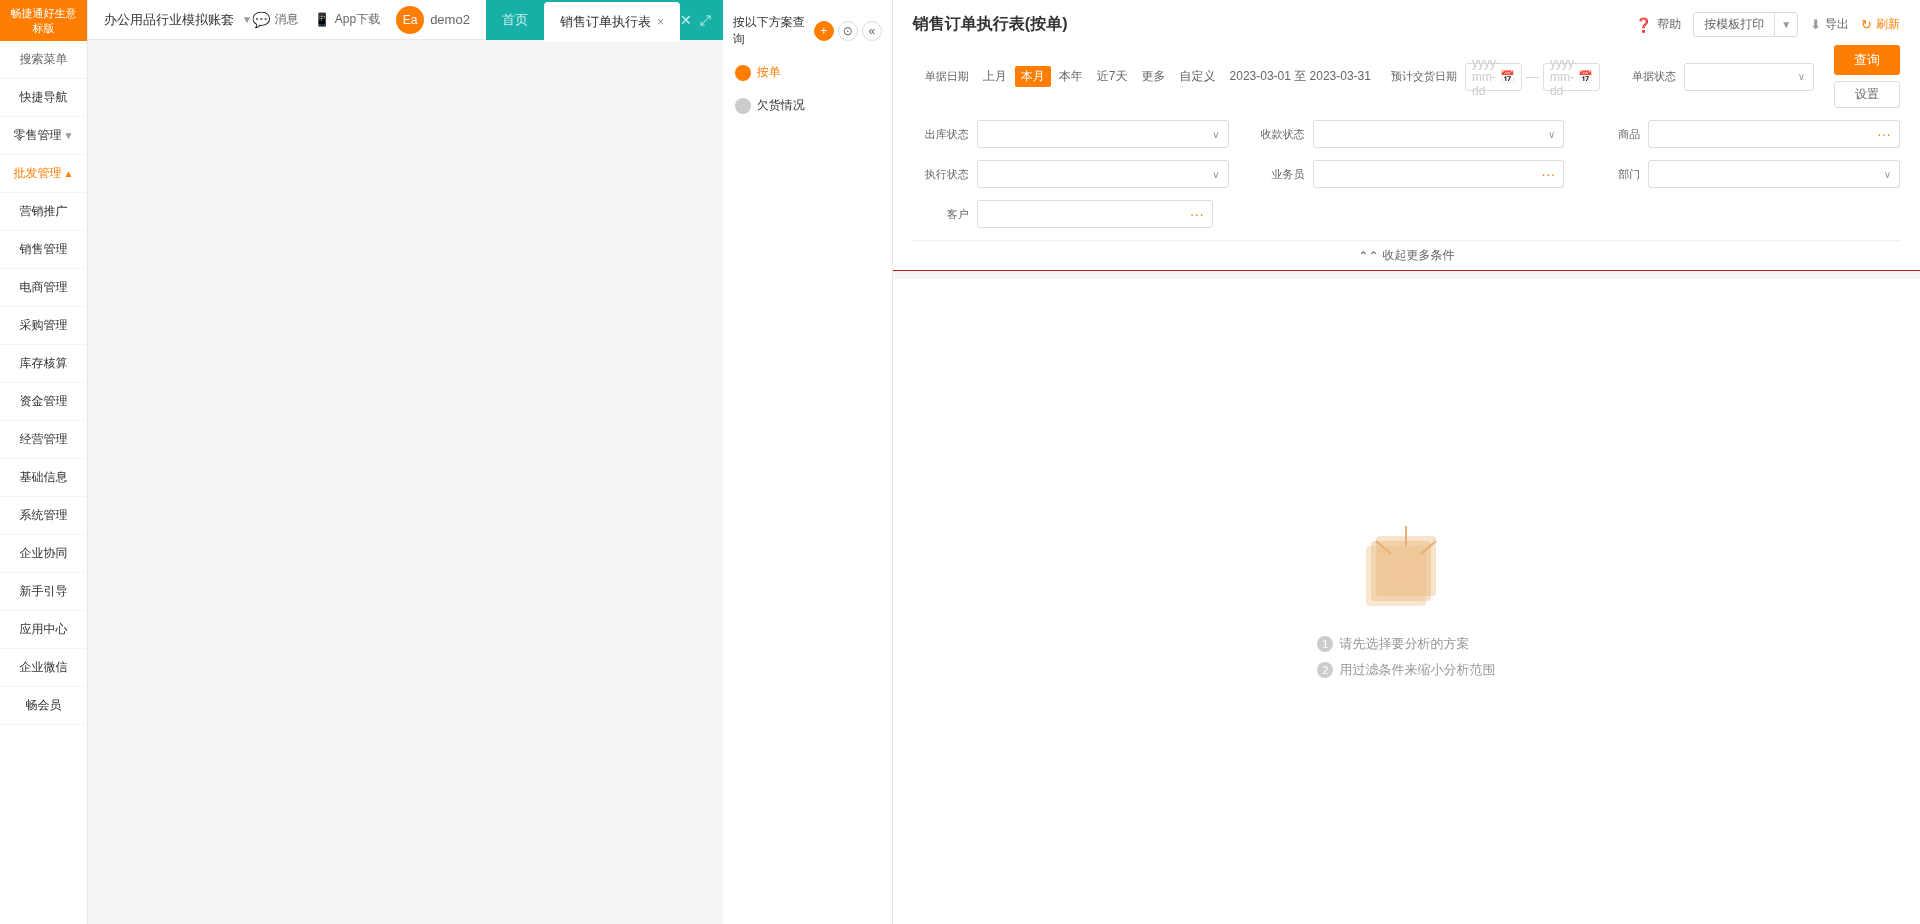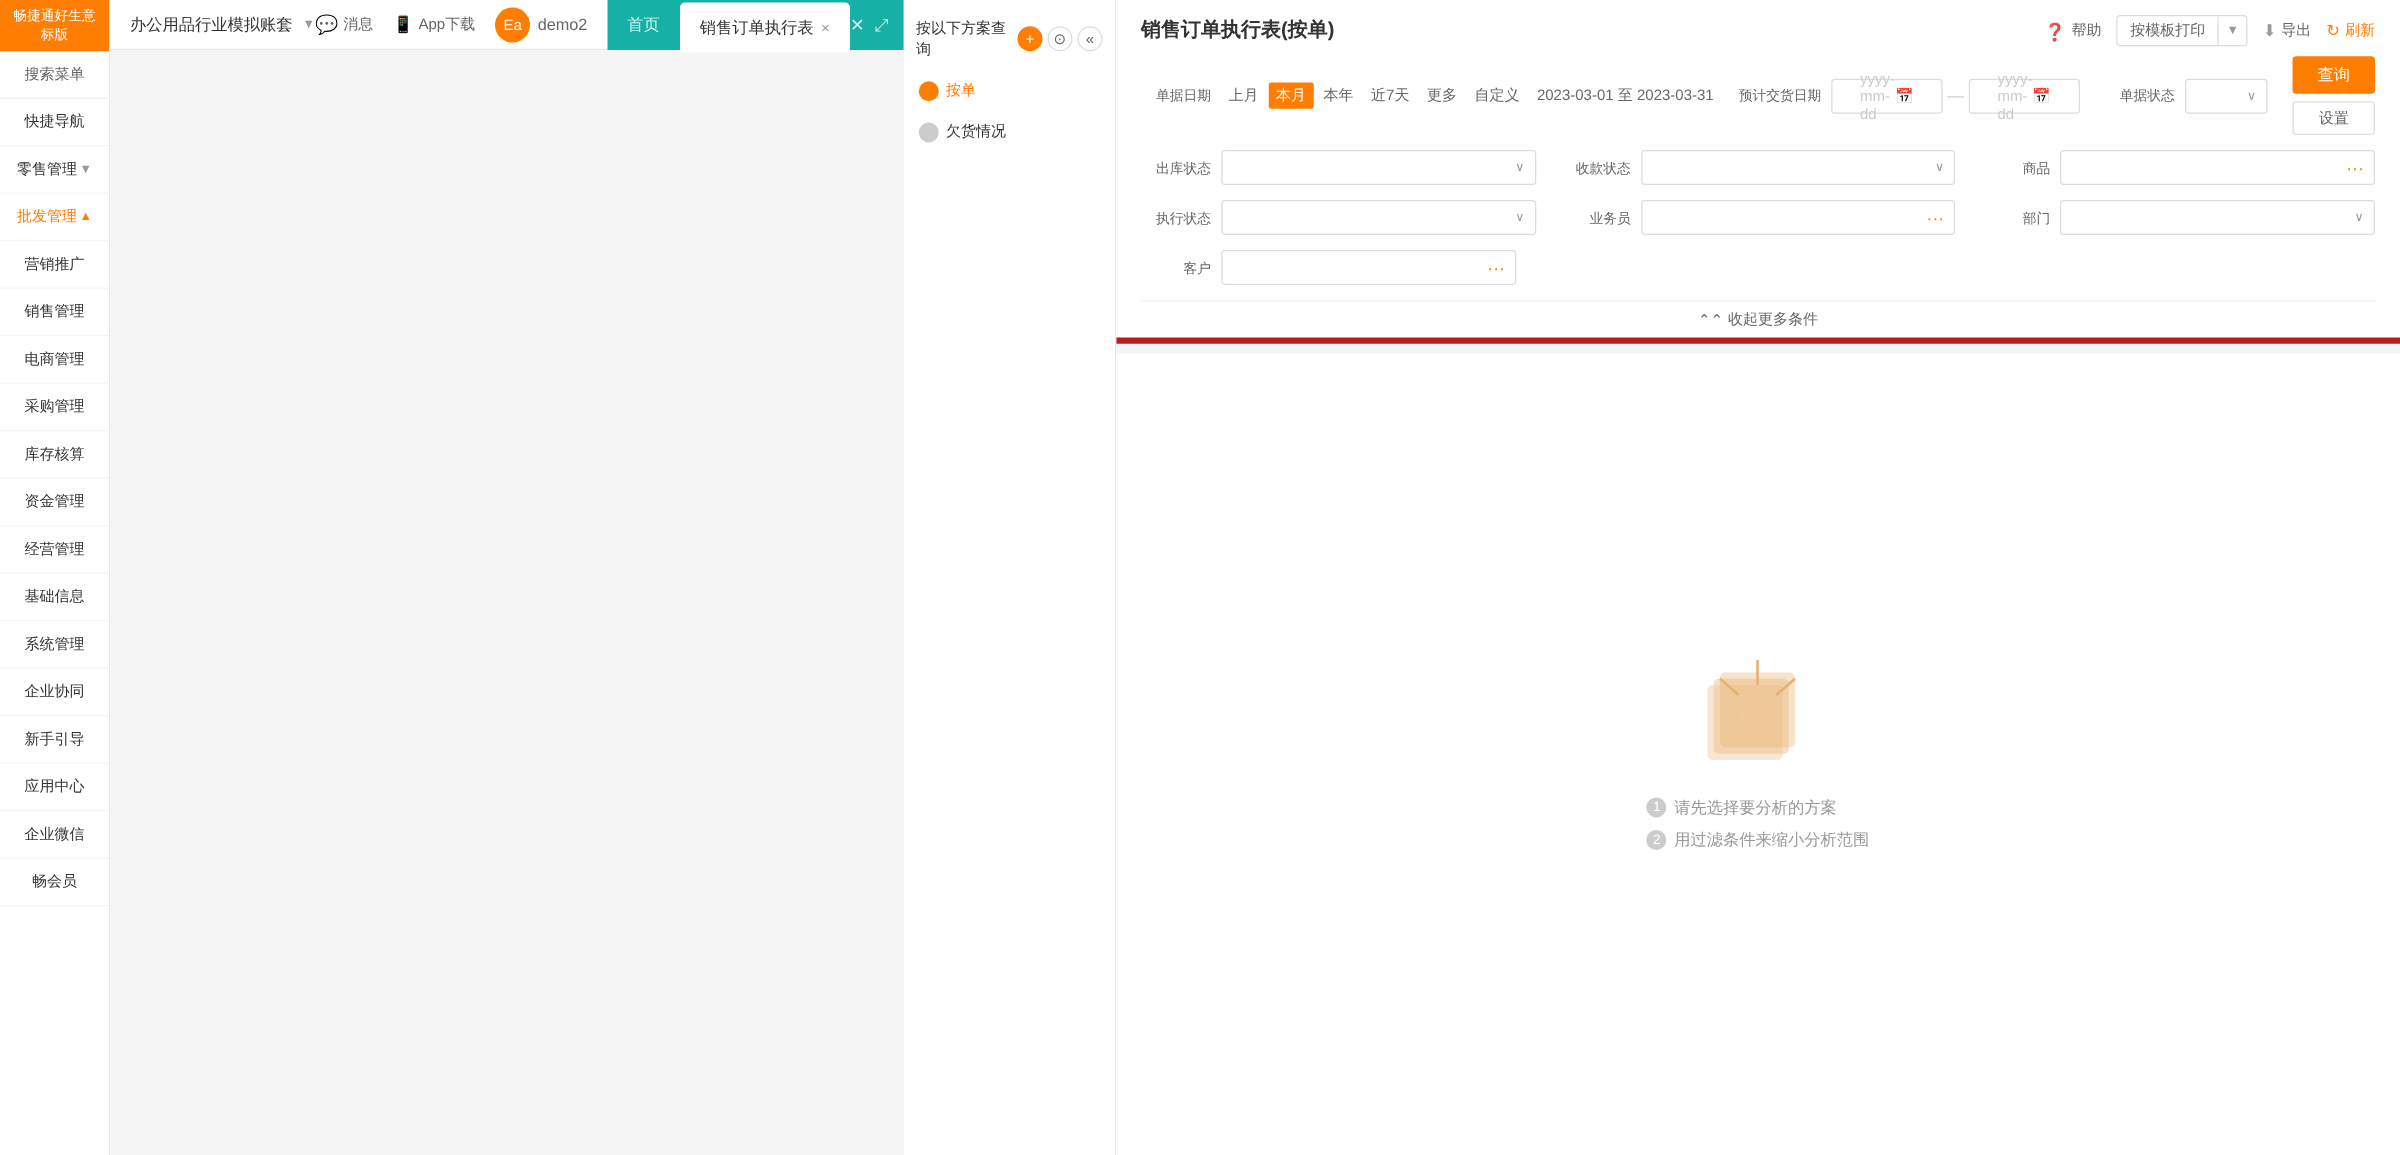--- a/index.html
+++ b/index.html
@@ -226,21 +226,21 @@
       flex: 1;
       display: flex;
       flex-direction: column;
       overflow: hidden;
     }
 
     
     .page-header {
       background: #fff;
       padding: 12px 20px 0 20px;
-      border-bottom: 5px solid #b91c1c;
+      border-bottom: 1px solid #b91c1c;
       flex-shrink: 0;
     }
     .page-header-row {
       display: flex;
       align-items: center;
       justify-content: space-between;
       margin-bottom: 8px;
     }
     .page-title {
       font-size: 16px;
@@ -297,21 +297,21 @@
       display: flex;
       align-items: center;
       gap: 4px;
       flex: 1;
     }
     .filter-date-input {
       flex: 1;
       height: 28px;
       border: 1px solid #ddd;
       border-radius: 3px;
-      padding: 0 22px;
+      padding: 0 6px;
       font-size: 12px;
       color: #999;
       display: flex;
       align-items: center;
       justify-content: space-between;
     }
     .date-tabs {
       display: flex;
       align-items: center;
       gap: 2px;

